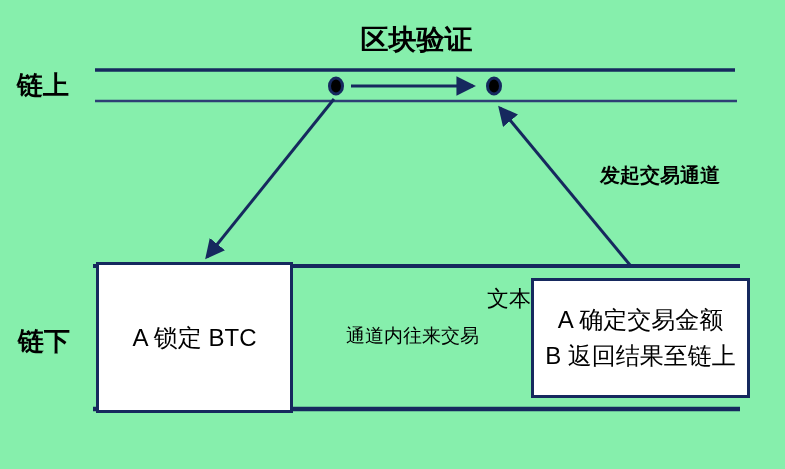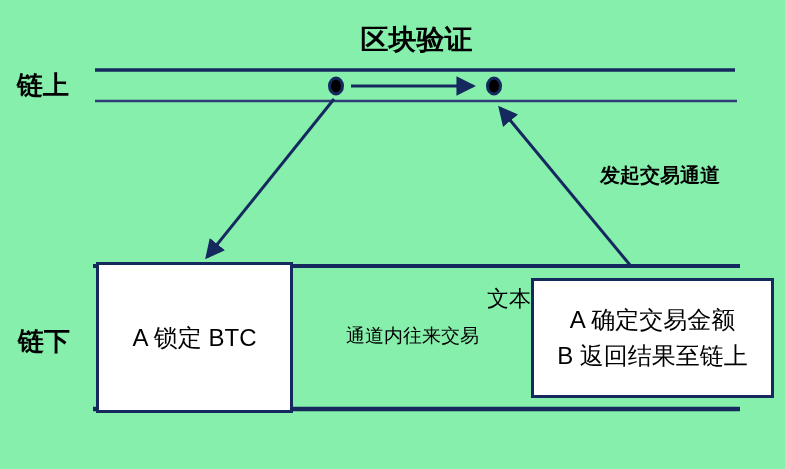--- a/index.html
+++ b/index.html
@@ -32,21 +32,21 @@
     display: flex;
     flex-direction: column;
     justify-content: center;
     align-items: center;
     font-size: 24px;
     font-weight: 500;
     line-height: 36px;
     text-align: center;
   }
   .lock-box    { left: 96px;  top: 262px; width: 197px; height: 151px; }
-  .confirm-box { left: 531px; top: 278px; width: 243px; height: 120px; }
+  .confirm-box { left: 531px; top: 278px; width: 219px; height: 120px; }
   .bottom-title {
     left: 93px; top: 429px; width: 647px;
     text-align: center; font-size: 26px; font-weight: 700;
   }
 </style>
 </head>
 <body>
 
 <div class="canvas">
 

